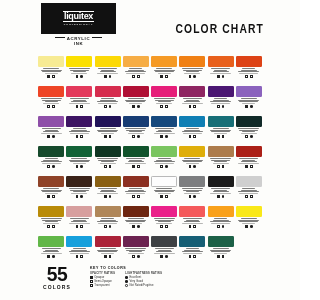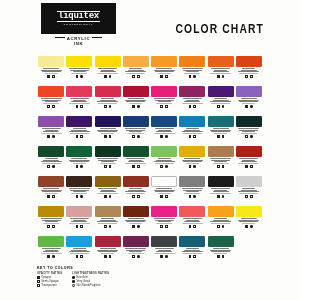--- a/index.html
+++ b/index.html
@@ -28,21 +28,21 @@
     left:41px;top:3px;
     width:75px;height:31px;
     background:#111111;
     display:flex;
     flex-direction:column;
     align-items:center;
     justify-content:center;
   }
   .logo-word{
     color:#ffffff;
-    font-family:Liberation Mono, monospace;
+    font-family:Liberation Sans, sans-serif;
     font-weight:700;
     font-size:9px;
     letter-spacing:-0.3px;
     line-height:9px;
     border-bottom:1px solid #ffffff;
     border-top:1px solid #ffffff;
     padding:0 1px;
   }
   .logo-sub{
     color:#ffffff;
@@ -969,20 +969,24 @@
           <div class="icons">
             <div class="ic solid"></div>
             <div class="ic hollow"></div>
           </div>
         </div>
       </div>
     </div>
 
   <div class="footer">
 
+    <div class="count-block">
+      <div class="count-num">55</div>
+      <div class="count-label">COLORS</div>
+    </div>
 
     <div class="key-block">
       <div class="key-title">KEY TO COLORS</div>
       <div class="key-cols">
         <div class="key-col">
           <div class="key-head">OPACITY RATING</div>
         <div class="key-item">
               <div class="key-sq solid"></div>
               <span>Opaque</span>
             </div>

